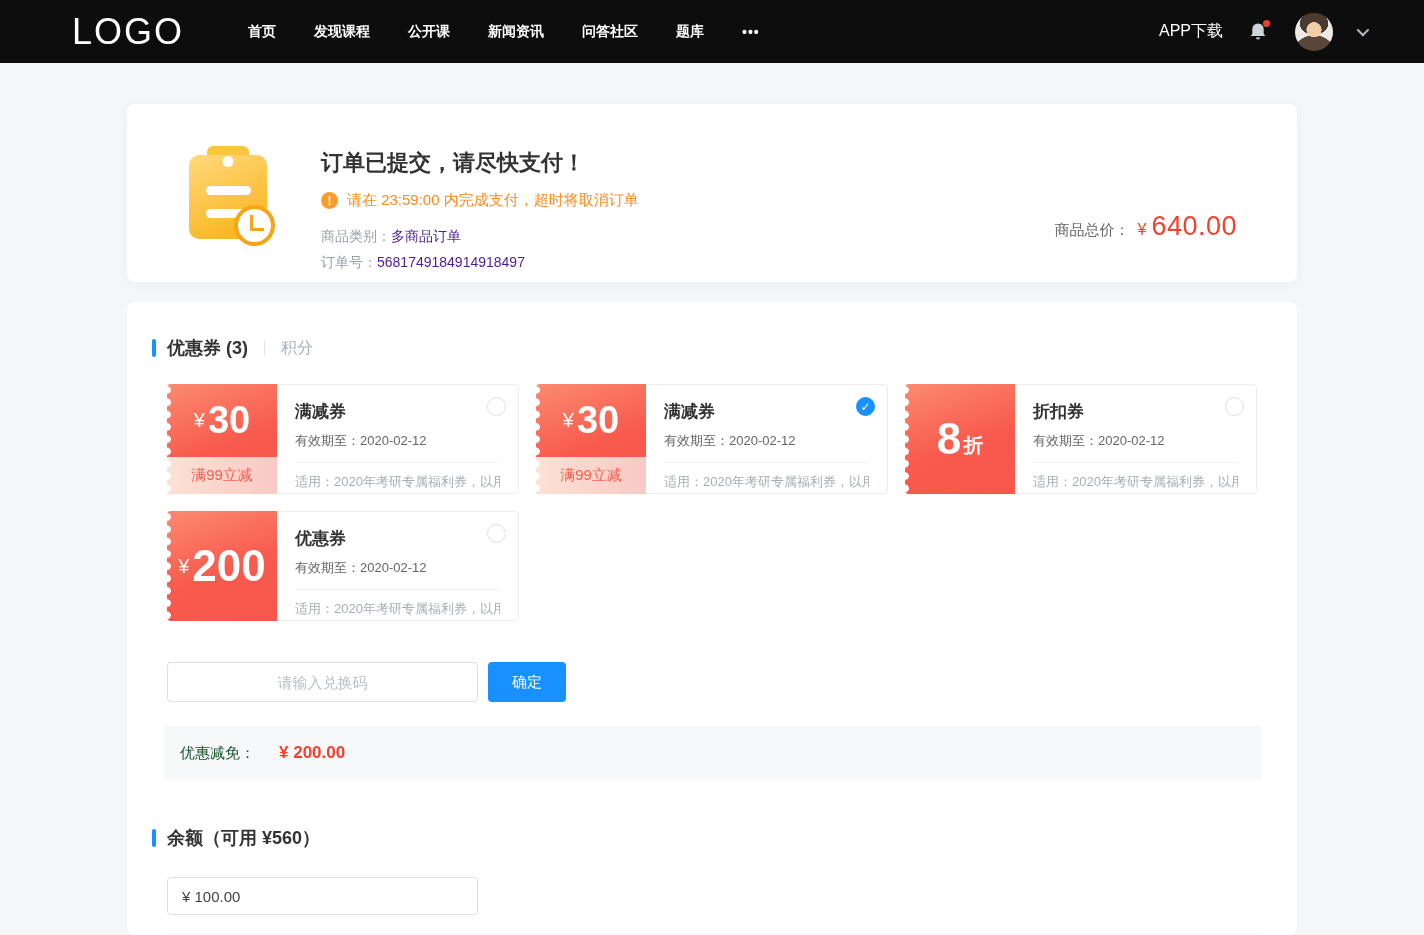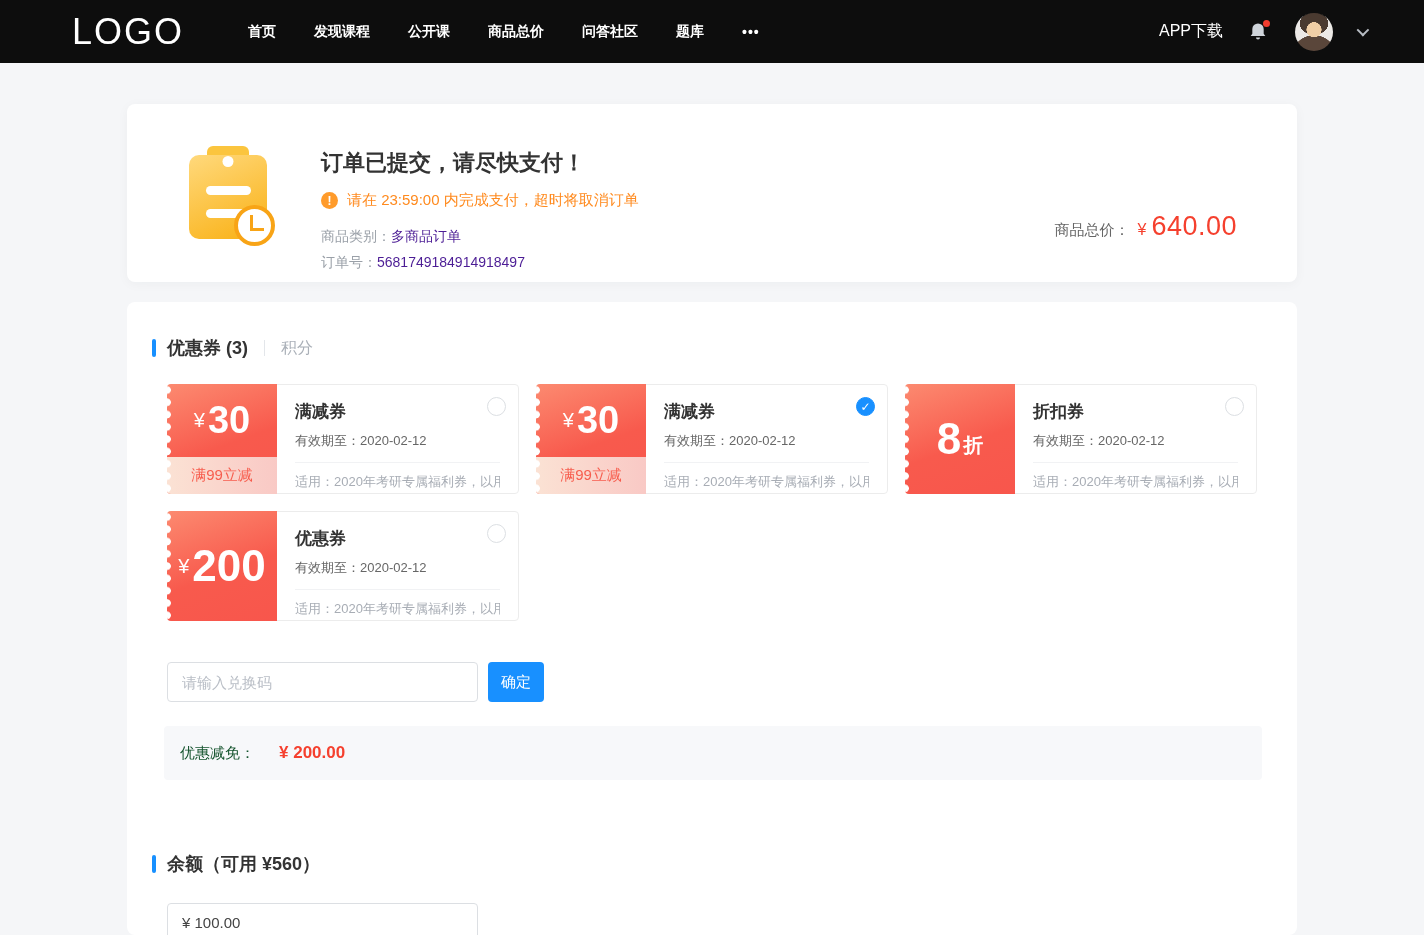--- a/index.html
+++ b/index.html
@@ -85,47 +85,47 @@
   .coupon-validity { font-size:13px; color:#666; padding-bottom:12px; border-bottom:1px solid #f1f2f4; }
   .coupon-scope { font-size:13px; color:#a8adb5; margin-top:10px; white-space:nowrap; overflow:hidden; }
   .radio { position:absolute; top:12px; right:12px; width:19px; height:19px; border-radius:50%;
     border:1px solid #dcdfe3; background:#fff; cursor:pointer; }
   .radio.checked { background:#1890ff; border-color:#1890ff; display:flex; align-items:center;
     justify-content:center; color:#fff; font-size:12px; font-weight:700; line-height:1; }
 
   
   .redeem-row { margin-top:41px; display:flex; align-items:center; }
   .redeem-input { width:311px; height:40px; border:1px solid #dcdfe3; border-radius:4px; padding:0 14px;
-    font-size:15px; color:#0f766e; outline:none; font-family:inherit; }
+    font-size:15px; color:#0f766e; outline:none; font-family:inherit;text-align:center; }
   .redeem-input::placeholder { color:#b9bec6; }
-  .confirm-btn { width:56px; height:40px; margin-left:10px; background:#1890ff; border:none; border-radius:4px;
+  .confirm-btn { width:78px; height:40px; margin-left:10px; background:#1890ff; border:none; border-radius:4px;
     color:#fff; font-size:15px; cursor:pointer; font-family:inherit; }
 
   
   .summary-strip { margin:24px -5px 0 -3px; height:54px; background:#f7f8fa; border-radius:4px;
     display:flex; align-items:center; padding:0 16px; }
   .discount-label { font-size:15px; color:#14532d; }
   .discount-value { font-size:17px; font-weight:700; color:#f5402e; margin-left:24px; }
 
   
-  .balance-header { margin-top:72px; }
+  .balance-header { margin-top:46px; }
   .balance-input { display:block; margin-top:27px; width:311px; height:38px; border:1px solid #dcdfe3;
     border-radius:4px; padding:0 14px; font-size:15px; color:#444; outline:none; font-family:inherit; }
   .bottom-strip { margin:19px -5px 0 -3px; height:54px; background:#f7f8fa; border-radius:4px 4px 0 0; }
 </style>
 </head>
 <body>
 
 <div class="navbar">
   <div class="logo">LOGO</div>
   <div class="nav-menu">
     <span class="nav-item">首页</span>
     <span class="nav-item">发现课程</span>
     <span class="nav-item">公开课</span>
-    <span class="nav-item">商品总价</span>
+    <span class="nav-item">新闻资讯</span>
     <span class="nav-item">问答社区</span>
     <span class="nav-item">题库</span>
     <span class="nav-item nav-more">•••</span>
   </div>
   <div class="nav-right">
     <span class="app-download">APP下载</span>
     <span class="bell-wrap">
       <svg width="22" height="23" viewBox="0 0 24 24">
         <path d="M12 3.2a6.2 6.2 0 0 0-6.2 6.2v5.1L4 17h16l-1.8-2.5V9.4A6.2 6.2 0 0 0 12 3.2z" fill="#cfd4da"></path>
         <path d="M9.8 18.6a2.2 2.2 0 0 0 4.4 0z" fill="#cfd4da"></path>

